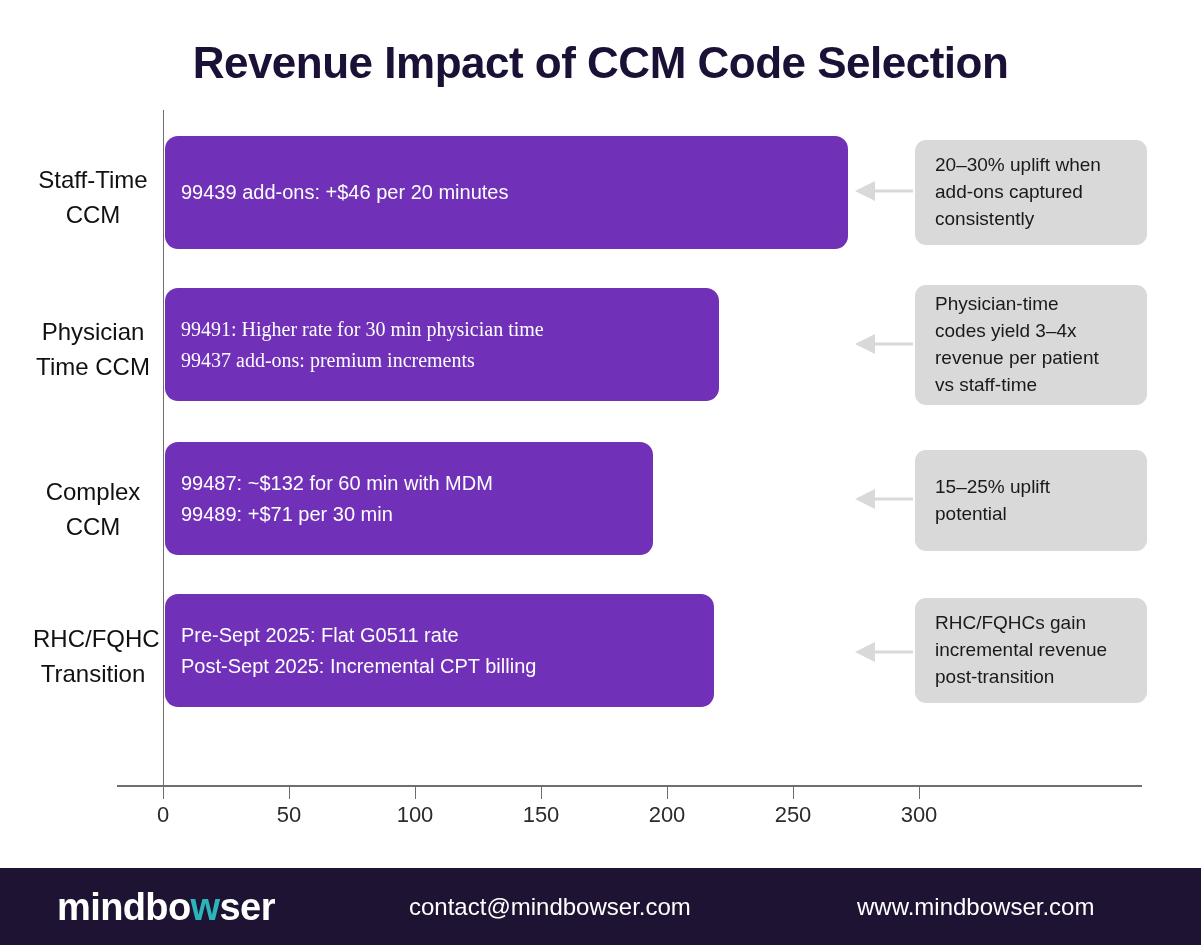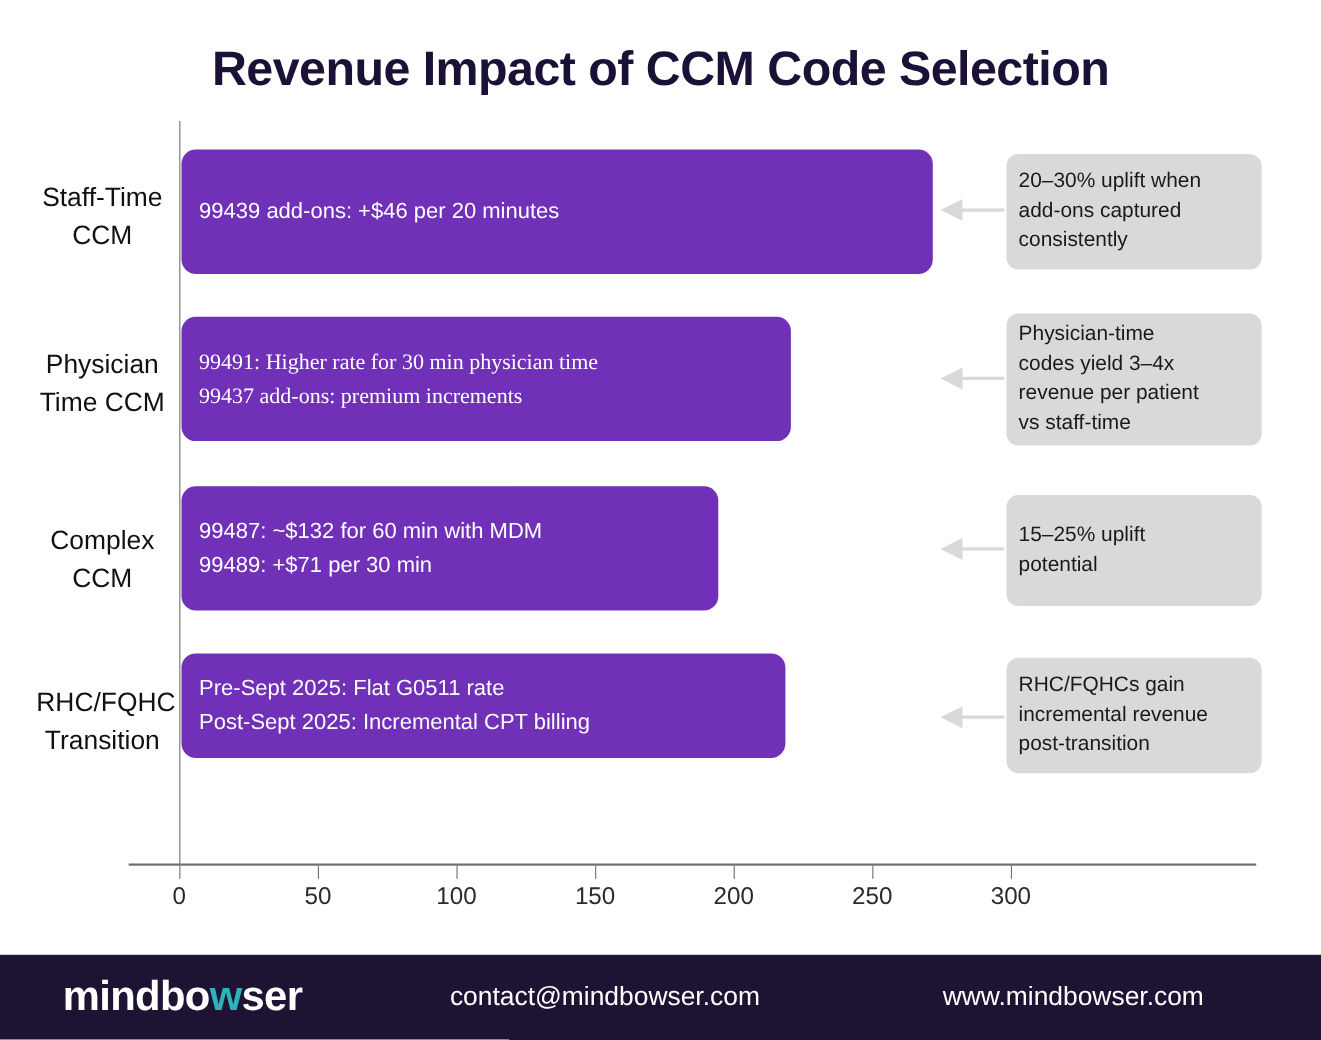--- a/index.html
+++ b/index.html
@@ -108,21 +108,21 @@
     white-space: nowrap;
     font-weight: 500;
   }
 
   
   .annotation {
     position: absolute;
     background: #d9d9d9;
     border-radius: 11px;
     box-sizing: border-box;
-    padding: 12px 14px 12px 11px;
+    padding: 12px 14px 12px 20px;
     display: flex;
     flex-direction: column;
     justify-content: center;
   }
   .annotation-line {
     font-size: 19px;
     line-height: 1.42;
     color: #1a1a1a;
     white-space: nowrap;
   }
@@ -249,21 +249,21 @@
     </svg>
     <div class="annotation" style="left:915px; top:450px; width:232px; height:101px;">
       <div class="annotation-line">15–25% uplift</div>
       <div class="annotation-line">potential</div>
     </div>
 
     <div class="cat-label" style="top:622px;">
       <div>RHC/FQHC</div>
       <div>Transition</div>
     </div>
-    <div class="bar" style="left:165px; top:594px; width:549px; height:95px;">
+    <div class="bar" style="left:165px; top:594px; width:549px; height:113px;">
       <div class="bar-line">Pre-Sept 2025: Flat G0511 rate</div>
       <div class="bar-line">Post-Sept 2025: Incremental CPT billing</div>
     </div>
     <svg class="callout-arrow" style="left:855px; top:636px;" width="60" height="32" viewBox="0 0 60 32">
       <line x1="58" y1="16" x2="18" y2="16" stroke="#d9d9d9" stroke-width="3"></line>
       <polygon points="0,16 20,6 20,26" fill="#d9d9d9"></polygon>
     </svg>
     <div class="annotation" style="left:915px; top:598px; width:232px; height:105px;">
       <div class="annotation-line">RHC/FQHCs gain</div>
       <div class="annotation-line">incremental revenue</div>

